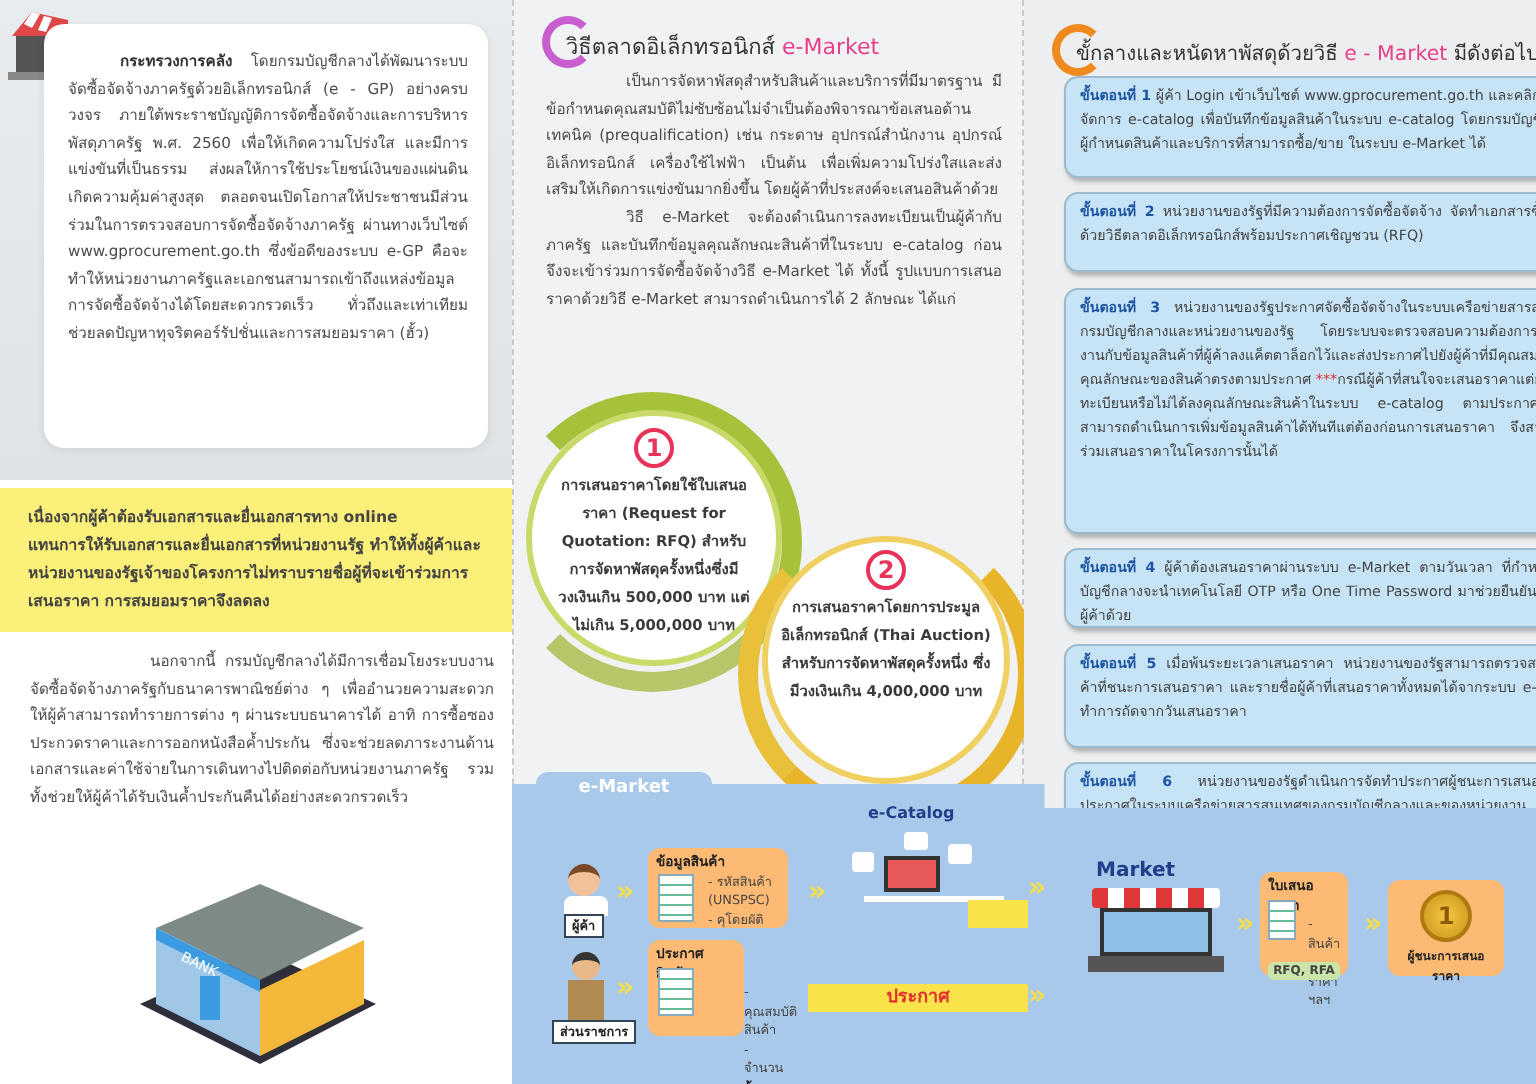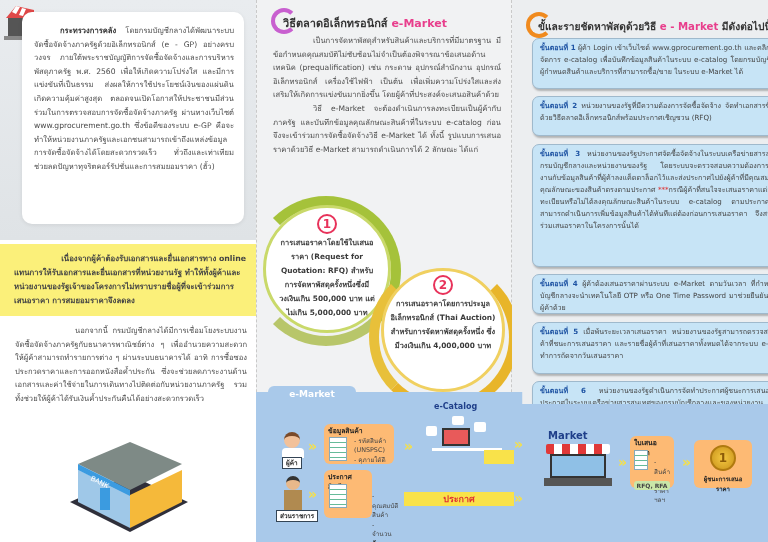--- a/index.html
+++ b/index.html
@@ -7,24 +7,24 @@
   body { font-family: "DejaVu Sans", sans-serif; background: #eef0f2; position: relative; color: #4a4a4a; }
   .panel { position: absolute; top: 0; height: 542px; }
   #p1 { left: 0; width: 256px; background: linear-gradient(#e9ecef, #dfe3e6 240px, #fff 240px); }
   #p2 { left: 256px; width: 256px; background: #f1f2f3; border-left: 1px dashed #c9c9c9; border-right: 1px dashed #c9c9c9; }
   #p3 { left: 512px; width: 256px; background: #eceef0; }
   .txt { font-size: 7.6px; line-height: 13.6px; text-align: justify; }
   .card1 { position: absolute; left: 22px; top: 12px; width: 222px; height: 212px; background: #fff; border-radius: 10px; padding: 12px 10px 8px 12px; box-shadow: 0 1px 4px rgba(0,0,0,.08); }
   .card1 b { color: #333; }
   .laptop-icon { position: absolute; left: 4px; top: 4px; width: 44px; height: 40px; }
   .yellow { position: absolute; left: 0; top: 244px; width: 256px; height: 72px; background: #fbf07a; padding: 8px 10px 6px 14px; font-size: 7.8px; line-height: 14px; font-weight: bold; color: #444; }
-  .yellow .ind { display:block; text-align:right; }
+  .yellow .ind { display:block; }
   .para2 { position: absolute; left: 15px; top: 324px; width: 232px; }
   .bank { position: absolute; left: 60px; top: 440px; width: 130px; height: 95px; }
-  .title { position: absolute; font-weight: bold; font-size: 11px; color: #333; white-space: nowrap; }
+  .title { position: absolute; font-weight: normal; font-size: 11px; color: #333; white-space: nowrap; }
   .title .pink { color: #e83e8c; }
   .swirl { position: absolute; width: 26px; height: 26px; border-radius: 50%; }
   .p2text { position: absolute; left: 16px; top: 34px; width: 228px; }
   .circle { position: absolute; border-radius: 50%; background: #fff; text-align: center; font-size: 7.4px; line-height: 14px; color: #3a3a3a; font-weight: bold; }
   .ring { position: absolute; border-radius: 50%; }
   .num { display:inline-block; width: 20px; height: 20px; border-radius: 50%; border: 2px solid #e8325a; color: #e8325a; font-size: 12px; line-height: 17px; font-weight: bold; background:#fff; margin-bottom: 2px; }
   .step { position: absolute; left: 20px; width: 274px; background: #c7e4f6; border-radius: 7px; border: 1px solid #9fb9cc; box-shadow: 1px 2px 2px rgba(0,0,0,.25); padding: 3px 6px 3px 7px; font-size: 7.1px; line-height: 12px; color: #444; text-align: justify; }
   .step .lbl { color: #1f54a3; font-weight: bold; }
   .step .red { color: #e03030; }
   .bottom { position: absolute; left: 256px; top: 392px; width: 512px; height: 150px; background: #a9c9ea; }
@@ -85,21 +85,21 @@
   <div class="ring" style="left:112px;top:262px;width:150px;height:150px;border:10px solid #e8b52a;border-top-color:transparent;border-left-color:#e8c03a;"></div>
   <div class="circle" style="left:124px;top:268px;width:124px;height:124px;border:3px solid #f0d060;padding-top:4px;">
     <span class="num">2</span>
     <div style="padding:0 6px">การเสนอราคาโดยการประมูลอิเล็กทรอนิกส์ (Thai Auction) สำหรับการจัดหาพัสดุครั้งหนึ่ง ซึ่งมีวงเงินเกิน 4,000,000 บาท</div>
   </div>
 </div>
 
 <div id="p3" class="panel">
   <div class="swirl" style="left:14px;top:12px;border:4px solid #f08a1e;border-right-color:transparent;"></div>
   <div class="title" style="left:26px;top:18px;font-size:10.2px;">
-    <span>ขั้และรายชัดหาพัสดุด้วยวิธี</span>
+    <span>ขั้กลางและหนัดหาพัสดุด้วยวิธี</span>
     <span class="pink">e - Market</span>
     <span>มีดังต่อไปนี้</span>
   </div>
   <div class="step" style="top:38px;height:51px"><span class="lbl">ขั้นตอนที่ 1</span><span> ผู้ค้า Login เข้าเว็บไซต์ www.gprocurement.go.th และคลิกที่เมนูการจัดการ e-catalog เพื่อบันทึกข้อมูลสินค้าในระบบ e-catalog โดยกรมบัญชีกลางเป็นผู้กำหนดสินค้าและบริการที่สามารถซื้อ/ขาย ในระบบ e-Market ได้</span></div>
   <div class="step" style="top:96px;height:40px"><span class="lbl">ขั้นตอนที่ 2</span><span> หน่วยงานของรัฐที่มีความต้องการจัดซื้อจัดจ้าง จัดทำเอกสารซื้อหรือจ้างด้วยวิธีตลาดอิเล็กทรอนิกส์พร้อมประกาศเชิญชวน (RFQ)</span></div>
   <div class="step" style="top:144px;height:123px"><span class="lbl">ขั้นตอนที่ 3</span><span> หน่วยงานของรัฐประกาศจัดซื้อจัดจ้างในระบบเครือข่ายสารสนเทศของกรมบัญชีกลางและหน่วยงานของรัฐ โดยระบบจะตรวจสอบความต้องการของหน่วยงานกับข้อมูลสินค้าที่ผู้ค้าลงแค็ตตาล็อกไว้และส่งประกาศไปยังผู้ค้าที่มีคุณสมบัติและคุณลักษณะของสินค้าตรงตามประกาศ </span><span class="red">***</span><span>กรณีผู้ค้าที่สนใจจะเสนอราคาแต่ยังไม่ได้ลงทะเบียนหรือไม่ได้ลงคุณลักษณะสินค้าในระบบ e-catalog ตามประกาศ (RFQ) สามารถดำเนินการเพิ่มข้อมูลสินค้าได้ทันทีแต่ต้องก่อนการเสนอราคา จึงสามารถเข้าร่วมเสนอราคาในโครงการนั้นได้</span></div>
   <div class="step" style="top:274px;height:40px"><span class="lbl">ขั้นตอนที่ 4</span><span> ผู้ค้าต้องเสนอราคาผ่านระบบ e-Market ตามวันเวลา ที่กำหนดซึ่งกรมบัญชีกลางจะนำเทคโนโลยี OTP หรือ One Time Password มาช่วยยืนยันตัวตนของผู้ค้าด้วย</span></div>
   <div class="step" style="top:322px;height:52px"><span class="lbl">ขั้นตอนที่ 5</span><span> เมื่อพ้นระยะเวลาเสนอราคา หน่วยงานของรัฐสามารถตรวจสอบข้อมูลผู้ค้าที่ชนะการเสนอราคา และรายชื่อผู้ค้าที่เสนอราคาทั้งหมดได้จากระบบ e-GP ในวันทำการถัดจากวันเสนอราคา</span></div>
   <div class="step" style="top:381px;height:39px"><span class="lbl">ขั้นตอนที่ 6</span><span> หน่วยงานของรัฐดำเนินการจัดทำประกาศผู้ชนะการเสนอราคาและประกาศในระบบเครือข่ายสารสนเทศของกรมบัญชีกลางและของหน่วยงาน</span></div>
 </div>
@@ -119,21 +119,21 @@
 
   <div class="chev" style="left:52px;top:46px">»</div>
   <div class="chev" style="left:52px;top:94px">»</div>
 
   <div class="wbox" style="left:68px;top:32px;width:70px;height:40px">
     <b>ข้อมูลสินค้า</b>
     <div class="doc" style="left:5px;top:13px"></div>
     <div style="margin-left:26px">
       <div>- รหัสสินค้า</div>
         <div>(UNSPSC)</div>
-        <div>- คุภายใตัติ</div>
+        <div>- คุโดยผัติ</div>
     </div>
   </div>
   <div class="wbox" style="left:68px;top:78px;width:48px;height:48px">
     <b>ประกาศสินค้า</b>
     <div class="doc" style="left:5px;top:14px"></div>
     <div style="margin-left:44px">
       <div>- คุณสมบัติสินค้า</div><div>- จำนวน</div>
       <b>ผู้ค้า</b><div>- คุณสมบัติ ฯลฯ</div>
     </div>
   </div>

